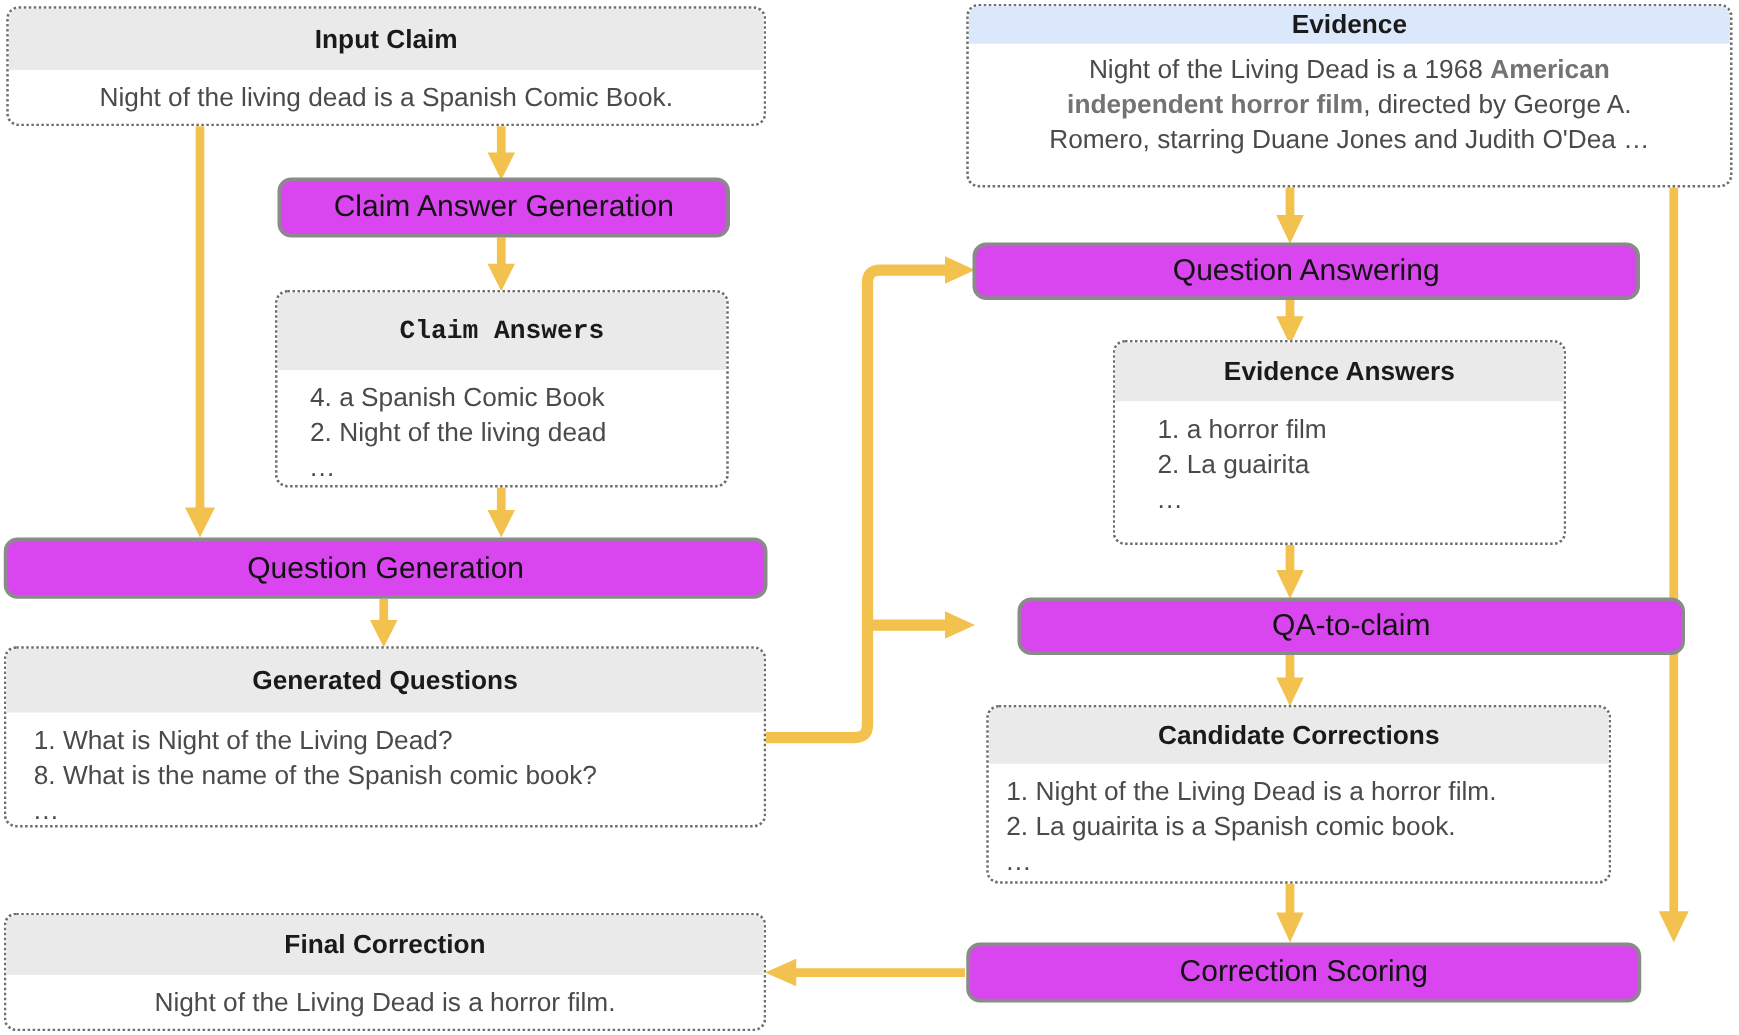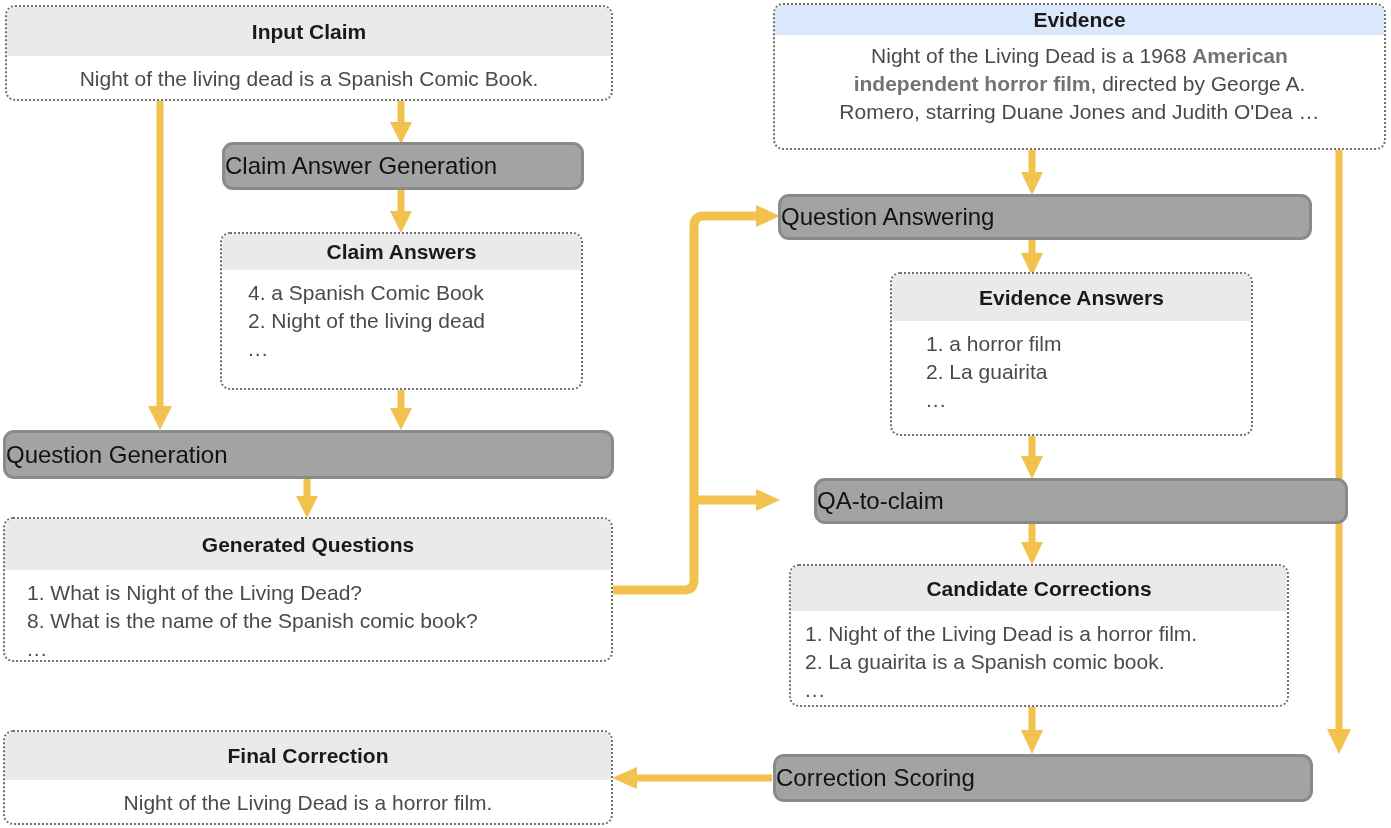--- a/index.html
+++ b/index.html
@@ -60,24 +60,24 @@
     letter-spacing: 1px;
   }
   .bold-span { font-weight: bold; color: #737373; }
 
   
   .proc-box {
     position: absolute;
     box-sizing: border-box;
     border: 3px solid #8a8a8a;
     border-radius: 11px;
-    background: #a3a3a3;
+    background: #d946ef;
     display: flex;
     align-items: center;
-    justify-content: flex-start;
+    justify-content: center;
     font-size: 24px;
     color: #121212;
   }
 
   
   .arrow-svg {
     position: absolute;
     left: 0;
     top: 0;
     width: 1391px;
@@ -181,21 +181,21 @@
     <div class="bx-body centered">
       <div class="ln">Night of the living dead is a Spanish Comic Book.</div>
     </div>
   </div>
 
   <div class="proc-box" style="left:222px; top:142px; width:362px; height:48px;">
     <span>Claim Answer Generation</span>
   </div>
 
   <div class="data-box" style="left:220px; top:232px; width:363px; height:158px;">
-    <div class="bx-header" style="height:36px;">Claim Answers</div>
+    <div class="bx-header" style="height:62px;font-family:Liberation Mono, monospace;">Claim Answers</div>
     <div class="bx-body" style="padding-left:26px;">
       <div class="ln">4. a Spanish Comic Book</div>
       <div class="ln">2. Night of the living dead</div>
       <div class="ln ell">...</div>
     </div>
   </div>
 
   <div class="proc-box" style="left:3px; top:430px; width:611px; height:49px;">
     <span>Question Generation</span>
   </div>

